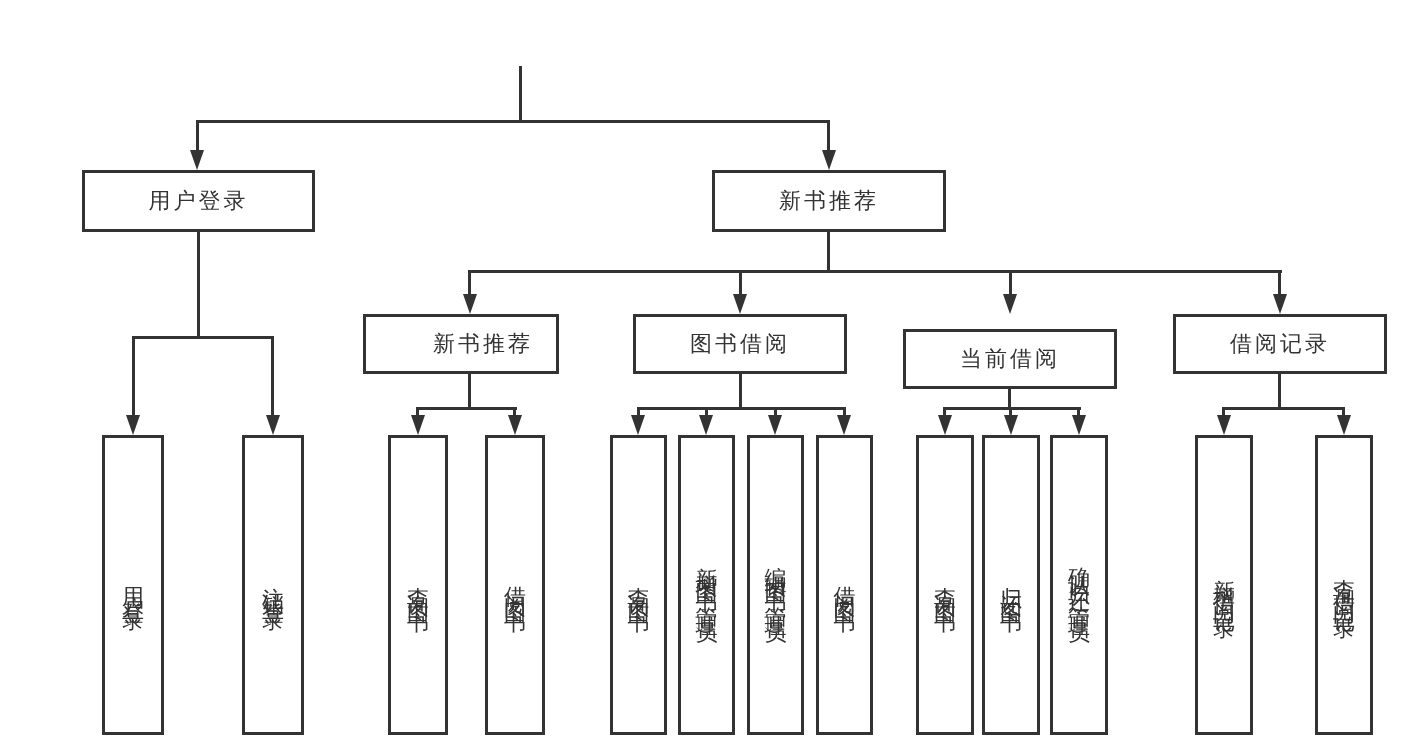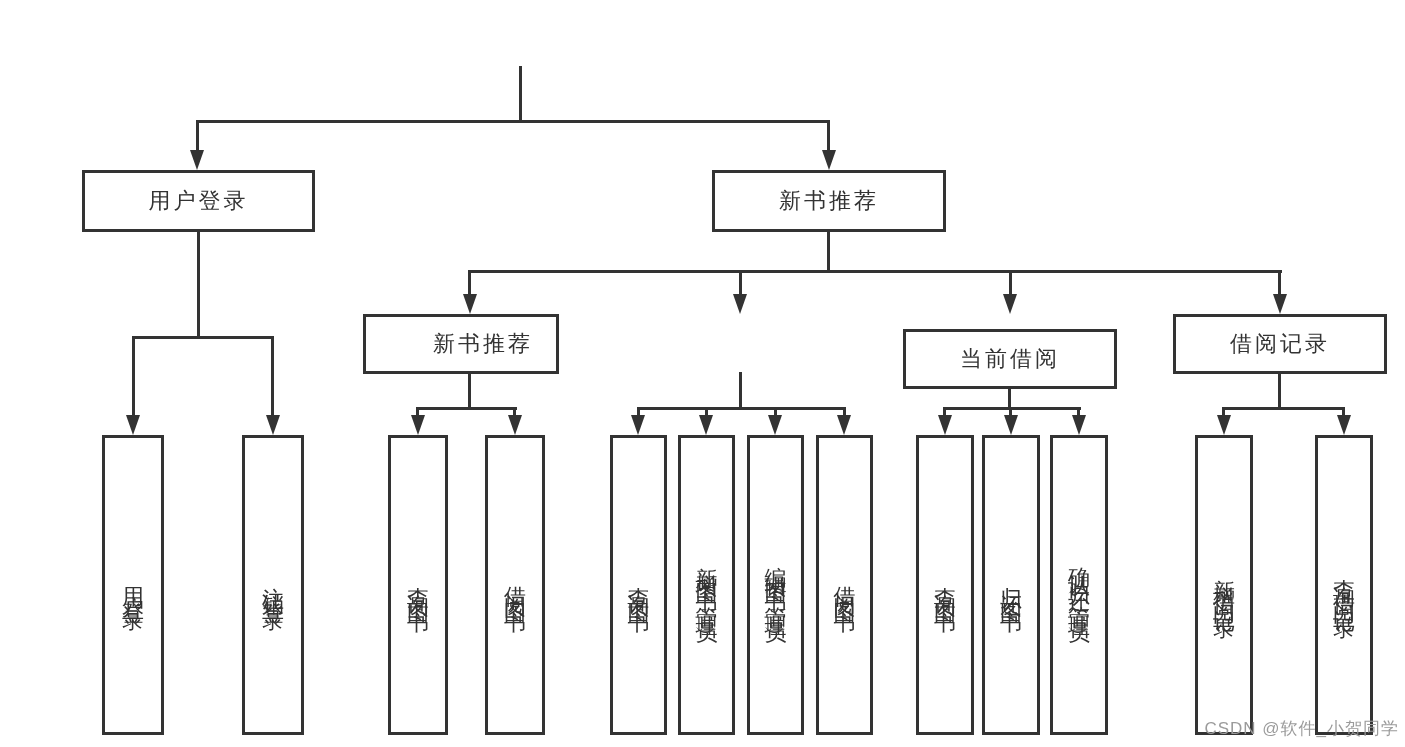--- a/index.html
+++ b/index.html
@@ -62,20 +62,23 @@
   <div class="arrow" style="left:463px;top:294px;"></div>
   <div class="line" style="left:739px;top:270px;width:3px;height:27px;"></div>
   <div class="arrow" style="left:733px;top:294px;"></div>
   <div class="line" style="left:1009px;top:270px;width:3px;height:27px;"></div>
   <div class="arrow" style="left:1003px;top:294px;"></div>
   <div class="line" style="left:1278px;top:270px;width:3px;height:27px;"></div>
   <div class="arrow" style="left:1273px;top:294px;"></div>
 
   <div class="box" style="left:363px;top:314px;width:196px;height:60px;padding-left:44px;">
     <span class="h-label">新书推荐</span>
+  </div>
+  <div class="box" style="left:633px;top:314px;width:214px;height:60px;">
+    <span class="h-label">图书借阅</span>
   </div>
   <div class="box" style="left:903px;top:314px;width:214px;height:60px;margin-top:15px;">
     <span class="h-label">当前借阅</span>
   </div>
   <div class="box" style="left:1173px;top:314px;width:214px;height:60px;">
     <span class="h-label">借阅记录</span>
   </div>
 
   <div class="line" style="left:468px;top:372px;width:3px;height:35px;"></div>
   <div class="line" style="left:417px;top:407px;width:100px;height:3px;"></div>
@@ -148,15 +151,14 @@
     <span class="v-label">确认归还（管理员）</span>
   </div>
 
   <div class="box" style="left:1195px;top:435px;width:58px;height:300px;">
     <span class="v-label">新增借阅记录</span>
   </div>
   <div class="box" style="left:1315px;top:435px;width:58px;height:300px;">
     <span class="v-label">查询借阅记录</span>
   </div>
 
-  <div class="watermark">CSDN @软件_小贺同学</div>
 
 </div>
 
 </body></html>

